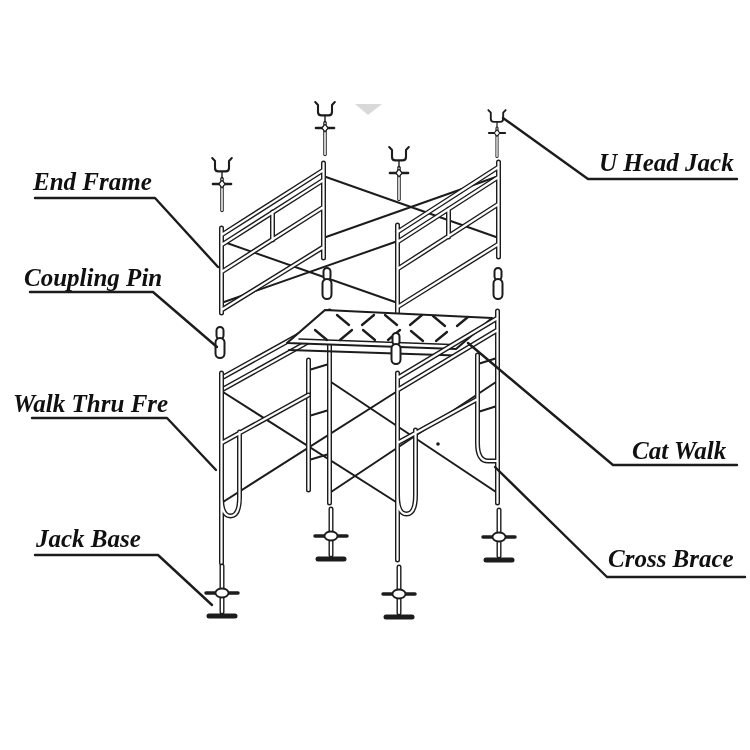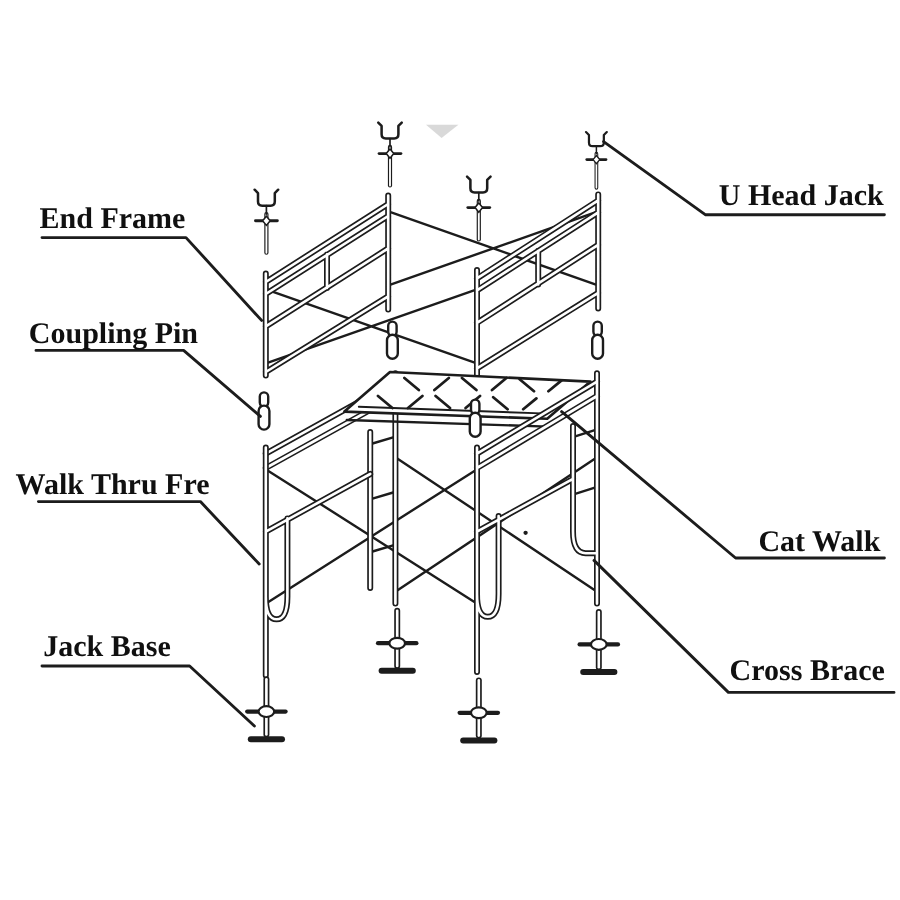--- a/index.html
+++ b/index.html
@@ -2,20 +2,21 @@
 <html><head>
 <meta charset="utf-8">
 <style>
   html, body { margin: 0; padding: 0; background: #ffffff; }
   .canvas {
     position: relative;
     width: 750px; height: 750px;
     background: #ffffff;
     overflow: hidden;
     font-family: "Liberation Serif", serif;
+    font-style: italic;
   }
   svg { position: absolute; left: 0; top: 0; }
 
   
   .t-o { fill: none; stroke: #1c1c1c; stroke-width: 5;   stroke-linecap: round; stroke-linejoin: round; }
   .t-i { fill: none; stroke: #ffffff; stroke-width: 2.2; stroke-linecap: round; stroke-linejoin: round; }
 
   .ln      { fill: none; stroke: #1c1c1c; stroke-width: 2;   stroke-linecap: round; }
   .ln-thin { fill: none; stroke: #1c1c1c; stroke-width: 1.6; stroke-linecap: round; }
   .hatch   { fill: none; stroke: #1c1c1c; stroke-width: 2.3; stroke-linecap: round; }

